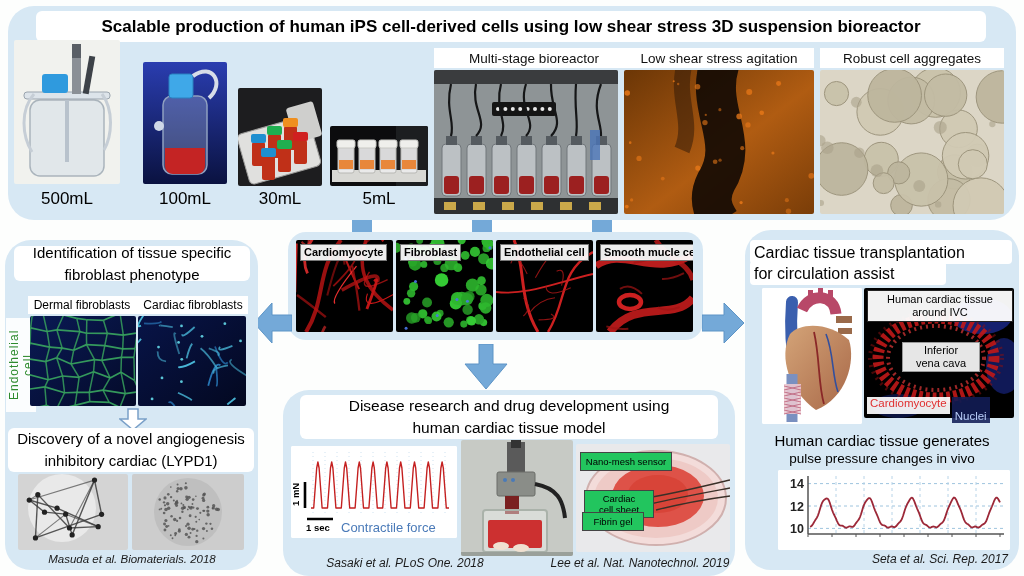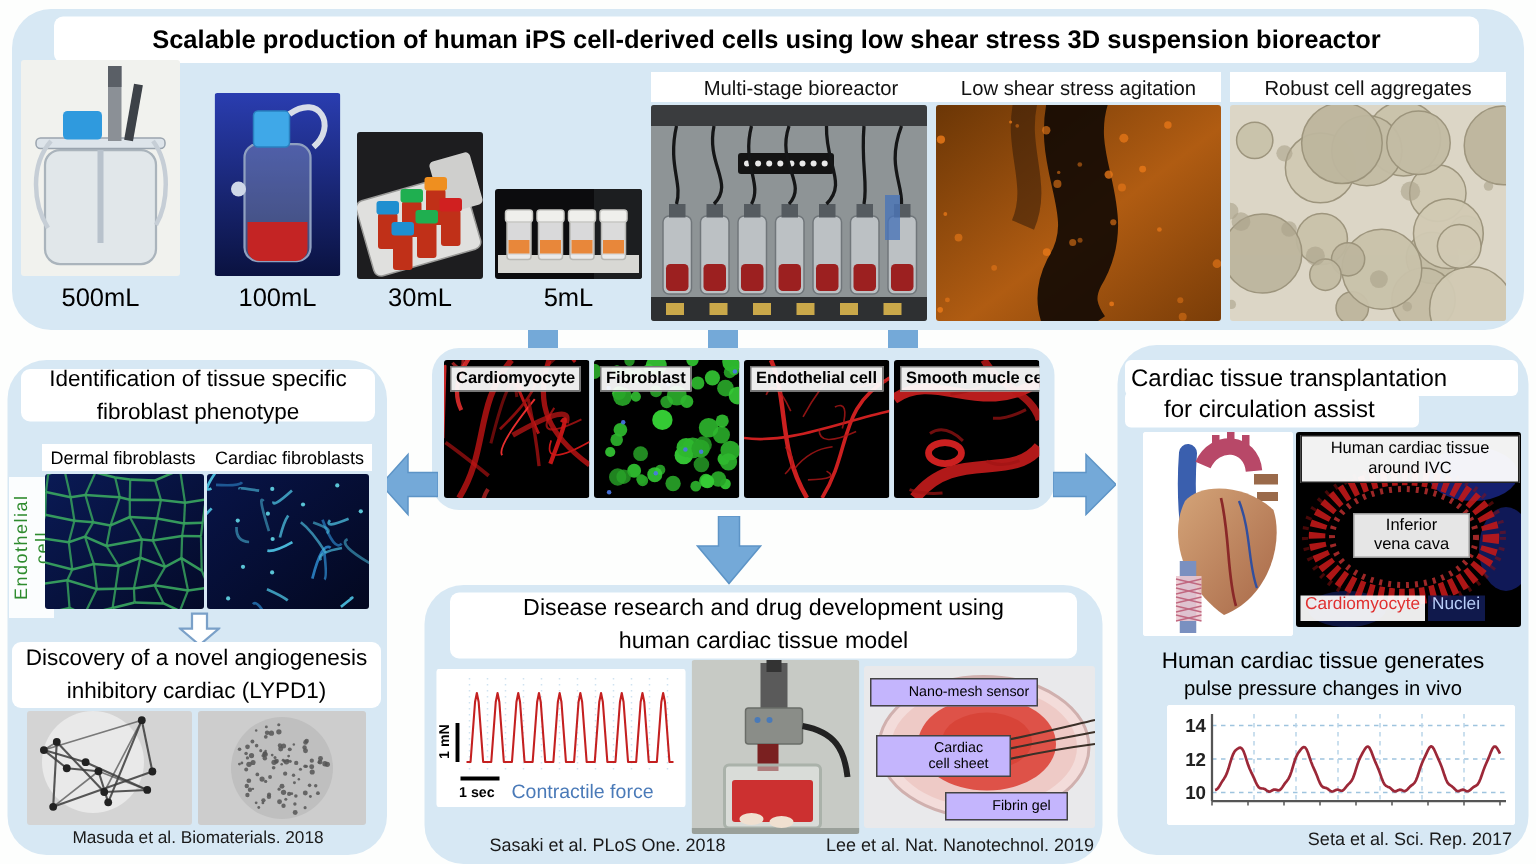--- a/index.html
+++ b/index.html
@@ -7,34 +7,34 @@
          font-family:"Liberation Sans",sans-serif;overflow:hidden;color:#000;}
   .abs{position:absolute;}
   .panel{position:absolute;background:#d7e8f4;border-radius:26px;}
   .wbox{background:#fff;border-radius:6px;}
   .ctr{display:flex;align-items:center;justify-content:center;text-align:center;}
   .col{display:flex;flex-direction:column;align-items:center;justify-content:center;text-align:center;}
   .photo{position:absolute;overflow:hidden;border-radius:2px;}
   .photo svg{display:block;}
   .cap{background:#fff;color:#111;font-size:13.5px;}
   .vol{font-size:17px;color:#000;}
-  .cite{font-size:11.5px;color:#1a1a1a;}
+  .cite{font-size:11.5px;color:#1a1a1a;font-style:italic;}
   .tileLabel{position:absolute;top:4px;left:4px;background:rgba(255,255,255,.93);
              border:1px solid #777;color:#000;font-size:11px;font-weight:bold;
              padding:0 3px;line-height:15px;white-space:nowrap;}
   .h15{font-size:15px;line-height:22px;color:#000;}
   .h16{font-size:16px;line-height:25px;color:#000;}
-  .ann{position:absolute;background:#c4b5fd;border:1px solid #444;font-size:9.5px;
+  .ann{position:absolute;background:#22c55e;border:1px solid #444;font-size:9.5px;
        line-height:11px;color:#000;display:flex;align-items:center;justify-content:center;
-       text-align:center;padding-left:20px;}
+       text-align:center;}
   .vlab{position:absolute;writing-mode:vertical-rl;transform:rotate(180deg);
         color:#2e8b2e;font-size:12px;letter-spacing:1px;background:rgba(255,255,255,.9);
         padding:3px 1px;text-align:center;}
   .legend-red{color:#e03030;background:rgba(255,255,255,.92);font-size:11.5px;padding:0 3px;}
-  .legend-blue{color:#b8cdf8;background:rgba(18,28,86,.88);font-size:11.5px;padding:0 3px;}
+  .legend-blue{color:#b8cdf8;background:rgba(18,28,86,.88);font-size:11.5px;padding:13px 3px;}
   .arrow{position:absolute;}
   .stub{position:absolute;background:#74a9d8;}
   .ivcbox{position:absolute;background:rgba(255,255,255,.95);color:#000;
           display:flex;flex-direction:column;align-items:center;justify-content:center;
           text-align:center;font-size:11px;line-height:13px;}
 </style>
 </head>
 <body>
 
 <div id="stage">
@@ -758,32 +758,32 @@
         <path d="M154,44 C122,50 100,54 74,60" stroke="#3a3028" stroke-width="1.4" fill="none"></path>
         <path d="M154,52 C124,56 104,60 80,66" stroke="#3a3028" stroke-width="1.4" fill="none"></path>
       </svg>
     </div>
 
   <div class="ann" style="left:580px;top:452px;width:90px;height:17px;">Nano-mesh sensor</div>
   <div class="ann" style="left:584px;top:490px;width:68px;height:26px;flex-direction:column;">
     <span>Cardiac</span>
     <span>cell sheet</span>
   </div>
-  <div class="ann" style="left:582px;top:528px;width:60px;height:17px;margin-left:48px;">Fibrin gel</div>
+  <div class="ann" style="left:582px;top:512px;width:60px;height:17px;">Fibrin gel</div>
 
   <div class="abs ctr cite" style="left:300px;top:555px;width:210px;height:16px;font-size:12px;">Sasaki et al. PLoS One. 2018</div>
   <div class="abs ctr cite" style="left:540px;top:555px;width:200px;height:16px;font-size:12px;">Lee et al. Nat. Nanotechnol. 2019</div>
 
   <div class="panel" style="left:745px;top:230px;width:274px;height:340px;"></div>
 
   <div class="abs" style="left:750px;top:240px;width:262px;height:24px;background:#fff;border-radius:4px;">
     <span class="h16" style="padding-left:4px;">Cardiac tissue transplantation</span>
   </div>
   <div class="abs" style="left:750px;top:261px;width:196px;height:24px;background:#fff;border-radius:4px;">
-    <span class="h16" style="padding-left:4px;margin-left:22px;">for circulation assist</span>
+    <span class="h16" style="padding-left:4px;">for circulation assist</span>
   </div>
 
   <div class="photo" style="left:762px;top:288px;width:100px;height:136px;background:#fff;">
       <svg id="svg-heart" width="100" height="136">
         <defs>
           <linearGradient id="gh" x1="0" y1="0" x2="1" y2="1">
             <stop offset="0%" stop-color="#d4a478"></stop>
             <stop offset="100%" stop-color="#a86848"></stop>
           </linearGradient>
         </defs>

